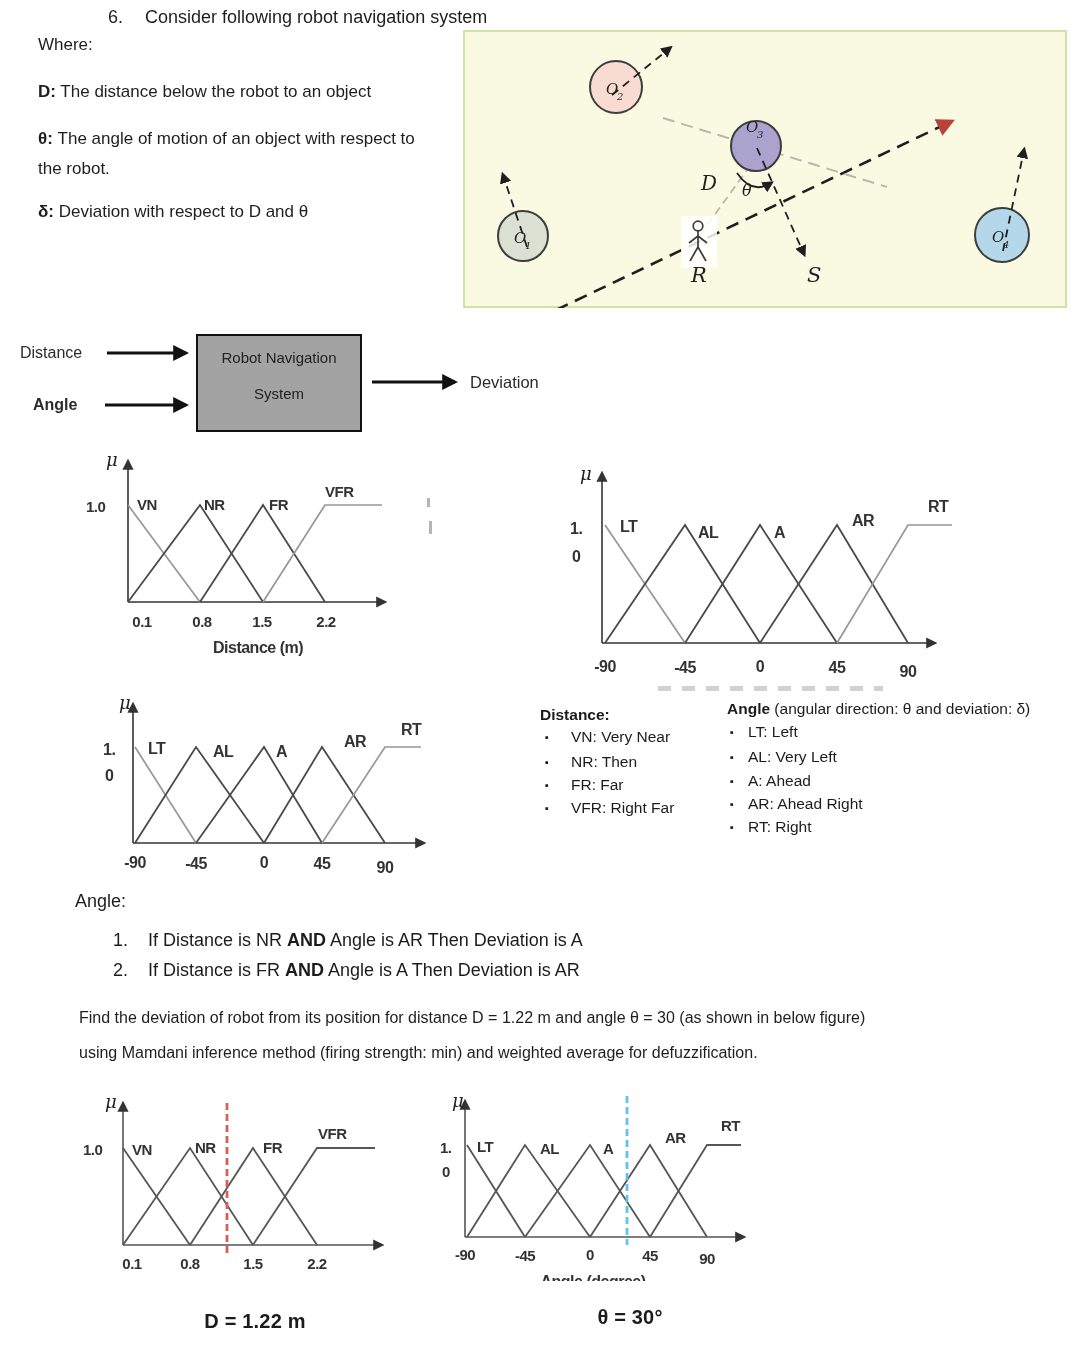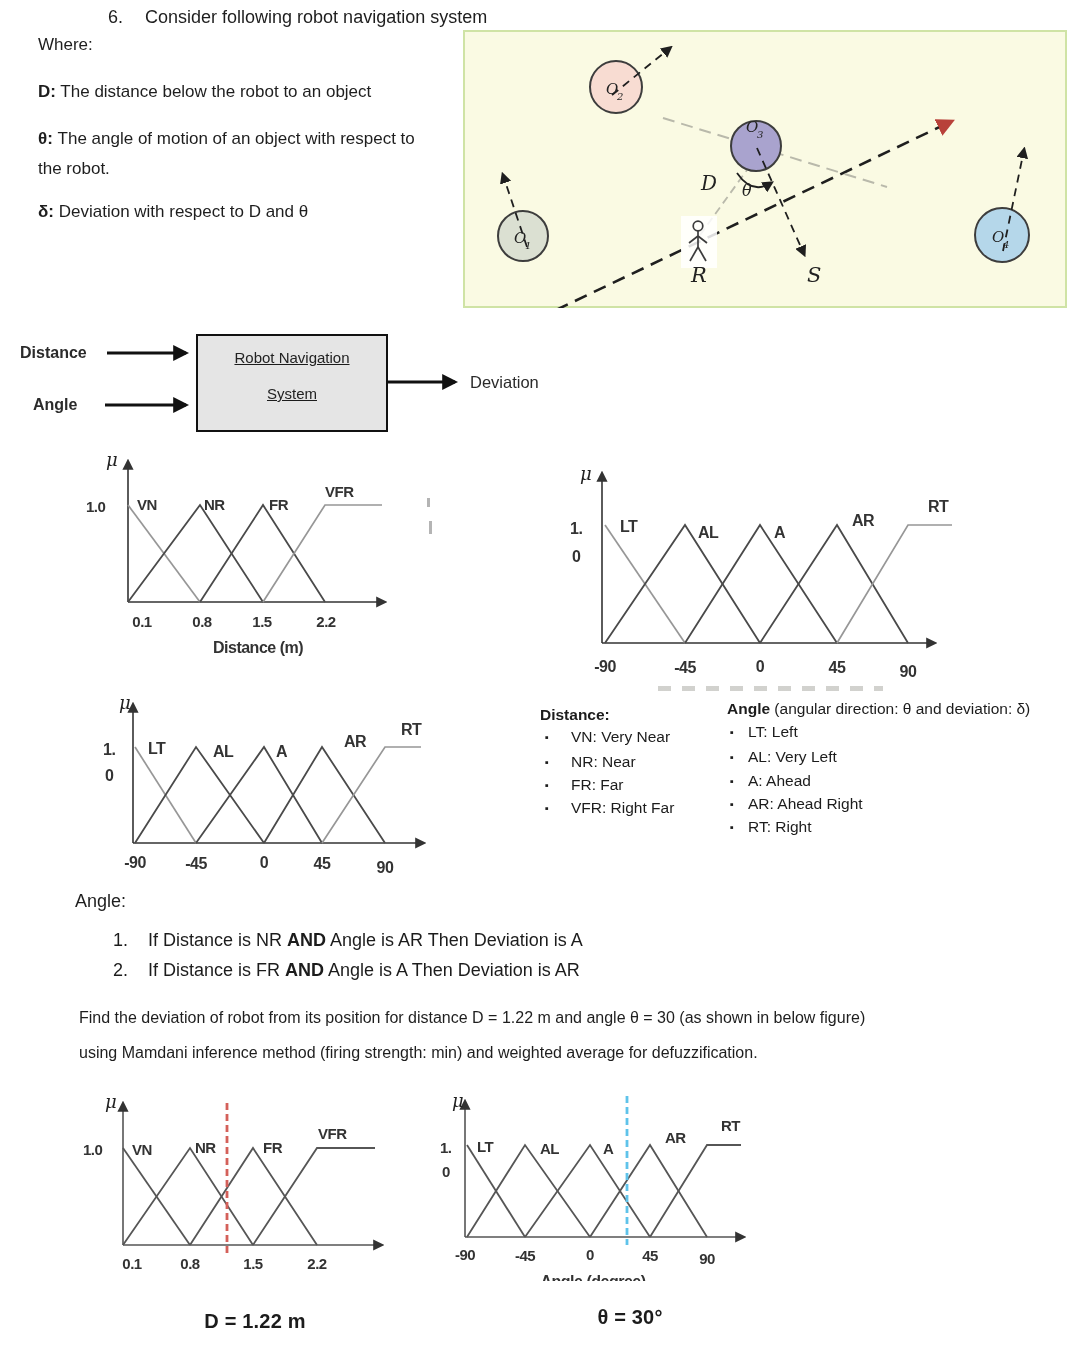--- a/index.html
+++ b/index.html
@@ -104,23 +104,23 @@
   <text x="279" y="166" class="tser" font-size="16">θ</text>
   <text x="228" y="252" class="tser" font-size="21">R</text>
   <text x="344" y="252" class="tser" font-size="21">S</text>
 </svg>
 
 <svg class="abs" style="left:0;top:320px;" width="500" height="120" viewBox="0 0 500 120">
   <line x1="107" y1="33" x2="186" y2="33" stroke="#111" stroke-width="3.2" marker-end="url(#ah-big)"></line>
   <line x1="105" y1="85" x2="186" y2="85" stroke="#111" stroke-width="3.2" marker-end="url(#ah-big)"></line>
   <line x1="372" y1="62" x2="455" y2="62" stroke="#111" stroke-width="3.2" marker-end="url(#ah-big)"></line>
 </svg>
-<div class="abs" style="left:20px;top:344px;font-size:16px;font-weight:bold;color:#2b2b2b;">Distance</div>
+<div class="abs" style="left:20px;top:344px;font-size:16px;font-weight:normal;color:#2b2b2b;">Distance</div>
 <div class="abs" style="left:33px;top:396px;font-size:16px;font-weight:bold;color:#2b2b2b;">Angle</div>
-<div class="abs" style="left:196px;top:334px;width:192px;height:98px;border:2.5px solid #111;background:#e5e5e5;box-sizing:border-box;text-align:center;text-decoration:underline;">
+<div class="abs" style="left:196px;top:334px;width:166px;height:98px;border:2.5px solid #111;background:#a3a3a3;box-sizing:border-box;text-align:center;">
   <div style="margin-top:13px;font-size:15px;color:#222;">Robot Navigation</div>
   <div style="margin-top:19px;font-size:15px;color:#222;">System</div>
 </div>
 <div class="abs" style="left:470px;top:373px;font-size:16.5px;color:#2b2b2b;">Deviation</div>
 
 <svg class="abs" style="left:80px;top:446px;" width="320" height="215" viewBox="0 0 320 215">
   <line x1="48" y1="156" x2="48" y2="16" class="axis" marker-end="url(#ah-ax)"></line>
   <line x1="48" y1="156" x2="304" y2="156" class="axis" marker-end="url(#ah-ax)"></line>
   <polyline points="48,59 120,156" class="mfL"></polyline>
   <polyline points="48,156 120,59 183,156" class="mfD"></polyline>
@@ -183,21 +183,21 @@
   <text x="306" y="42" class="tcond2">RT</text>
   <text x="40" y="175" class="tcond2" text-anchor="middle">-90</text>
   <text x="101" y="176" class="tcond2" text-anchor="middle">-45</text>
   <text x="169" y="175" class="tcond2" text-anchor="middle">0</text>
   <text x="227" y="176" class="tcond2" text-anchor="middle">45</text>
   <text x="290" y="180" class="tcond2" text-anchor="middle">90</text>
 </svg>
 
 <div class="legend-head" style="left:540px;top:706px;">Distance:</div>
 <div class="legend-item" style="left:545px;top:728px;"><span class="blt">▪</span><span>VN: Very Near</span></div>
-<div class="legend-item" style="left:545px;top:753px;"><span class="blt">▪</span><span>NR: Near</span></div>
+<div class="legend-item" style="left:545px;top:753px;"><span class="blt">▪</span><span>NR: Then</span></div>
 <div class="legend-item" style="left:545px;top:776px;"><span class="blt">▪</span><span>FR: Far</span></div>
 <div class="legend-item" style="left:545px;top:799px;"><span class="blt">▪</span><span>VFR: Right Far</span></div>
 
 <div class="legend-head" style="left:727px;top:700px;font-weight:normal;white-space:nowrap;"><span class="bold">Angle</span><span> (angular direction: θ and deviation: δ)</span></div>
 <div class="legend-item" style="left:730px;top:723px;"><span class="blt" style="width:18px;">▪</span><span>LT: Left</span></div>
 <div class="legend-item" style="left:730px;top:748px;"><span class="blt" style="width:18px;">▪</span><span>AL: Very Left</span></div>
 <div class="legend-item" style="left:730px;top:772px;"><span class="blt" style="width:18px;">▪</span><span>A: Ahead</span></div>
 <div class="legend-item" style="left:730px;top:795px;"><span class="blt" style="width:18px;">▪</span><span>AR: Ahead Right</span></div>
 <div class="legend-item" style="left:730px;top:818px;"><span class="blt" style="width:18px;">▪</span><span>RT: Right</span></div>
 

